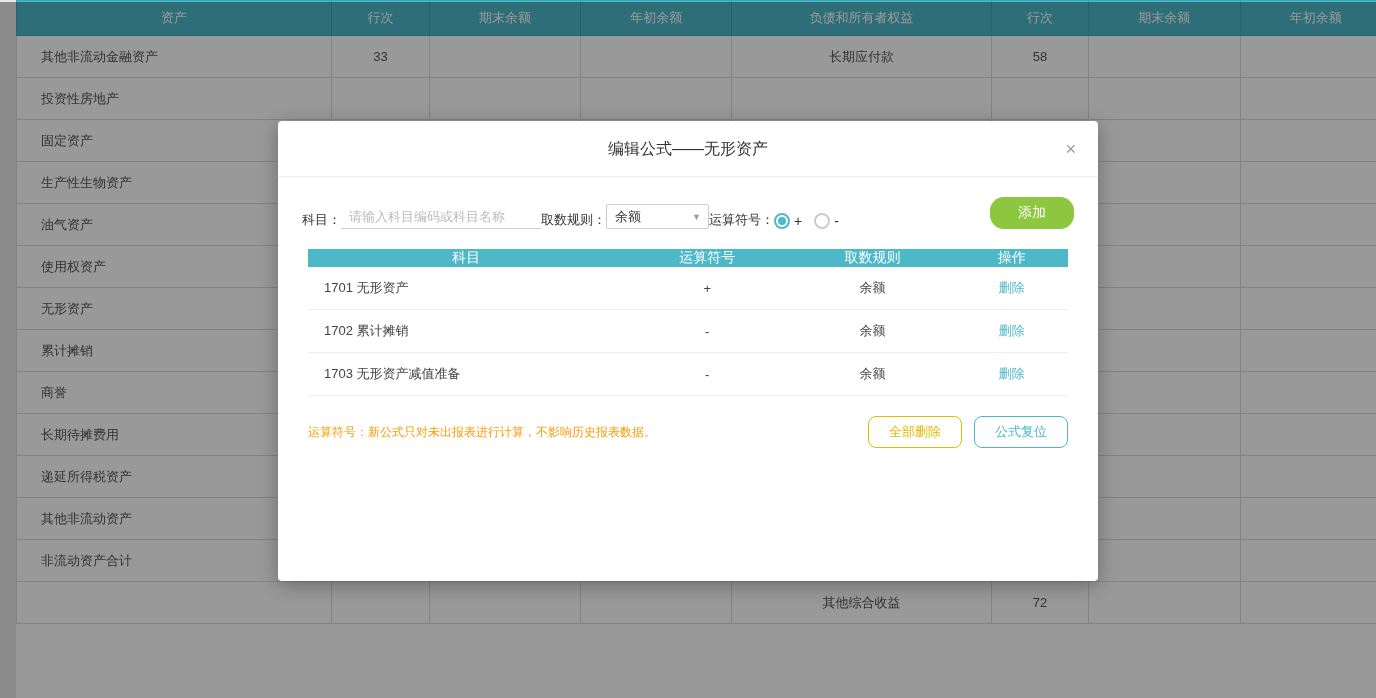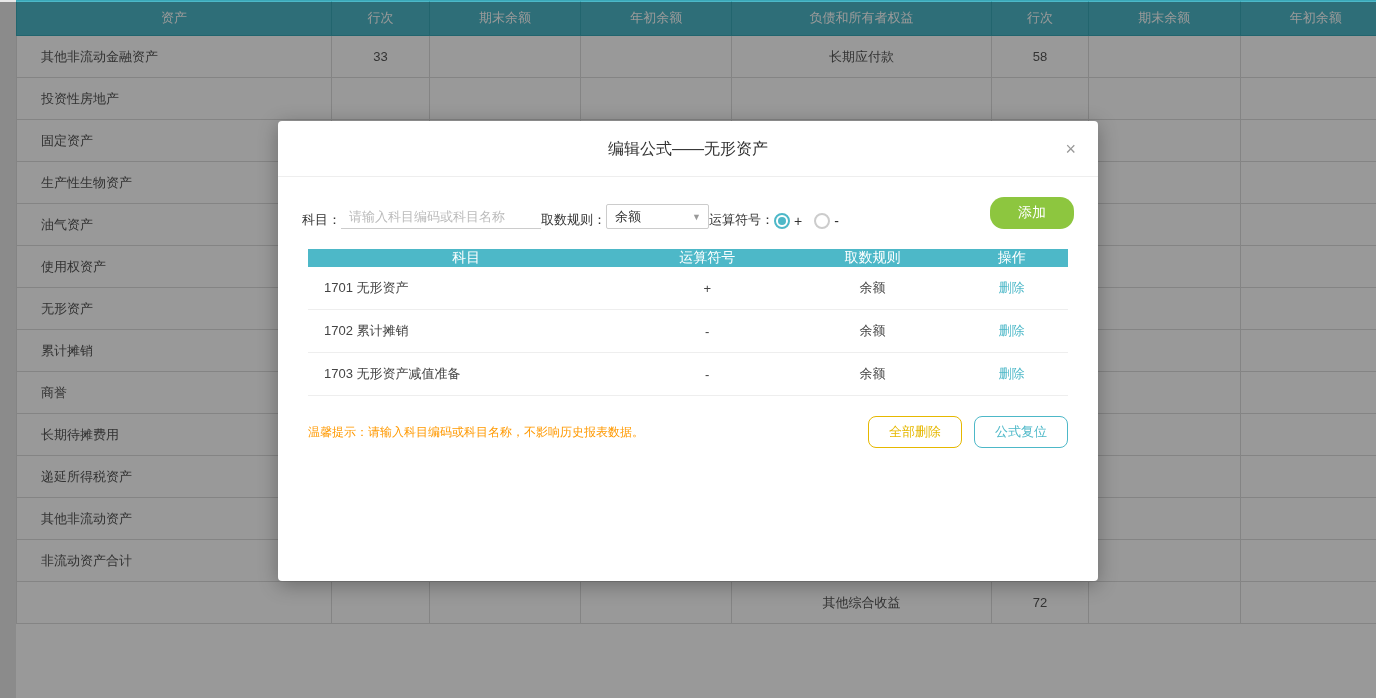--- a/index.html
+++ b/index.html
@@ -530,21 +530,21 @@
     <td>余额</td>
     <td>
       <button class="btn-delete">删除</button>
     </td>
   </tr>
           </tbody>
       </table>
     </div>
 
     <div class="modal-footer">
-      <span class="footer-tip">温馨提示：请输入科目编码或科目名称，不影响历史报表数据。</span>
+      <span class="footer-tip">运算符号：新公式只对未出报表进行计算，不影响历史报表数据。</span>
       <div class="footer-btns">
         <button class="btn-outline btn-outline-yellow">全部删除</button>
         <button class="btn-outline btn-outline-blue">公式复位</button>
       </div>
     </div>
 
   </div>
 </div>
 
 </body></html>

